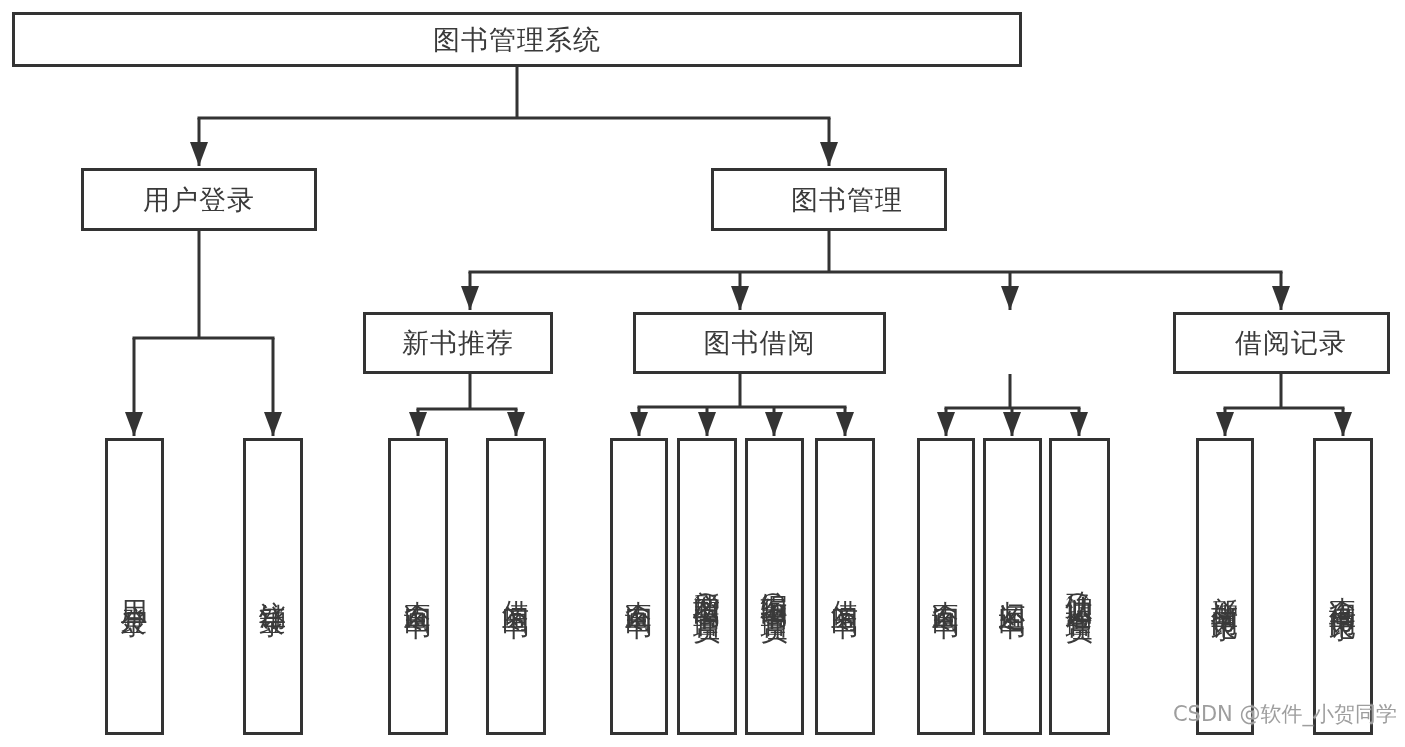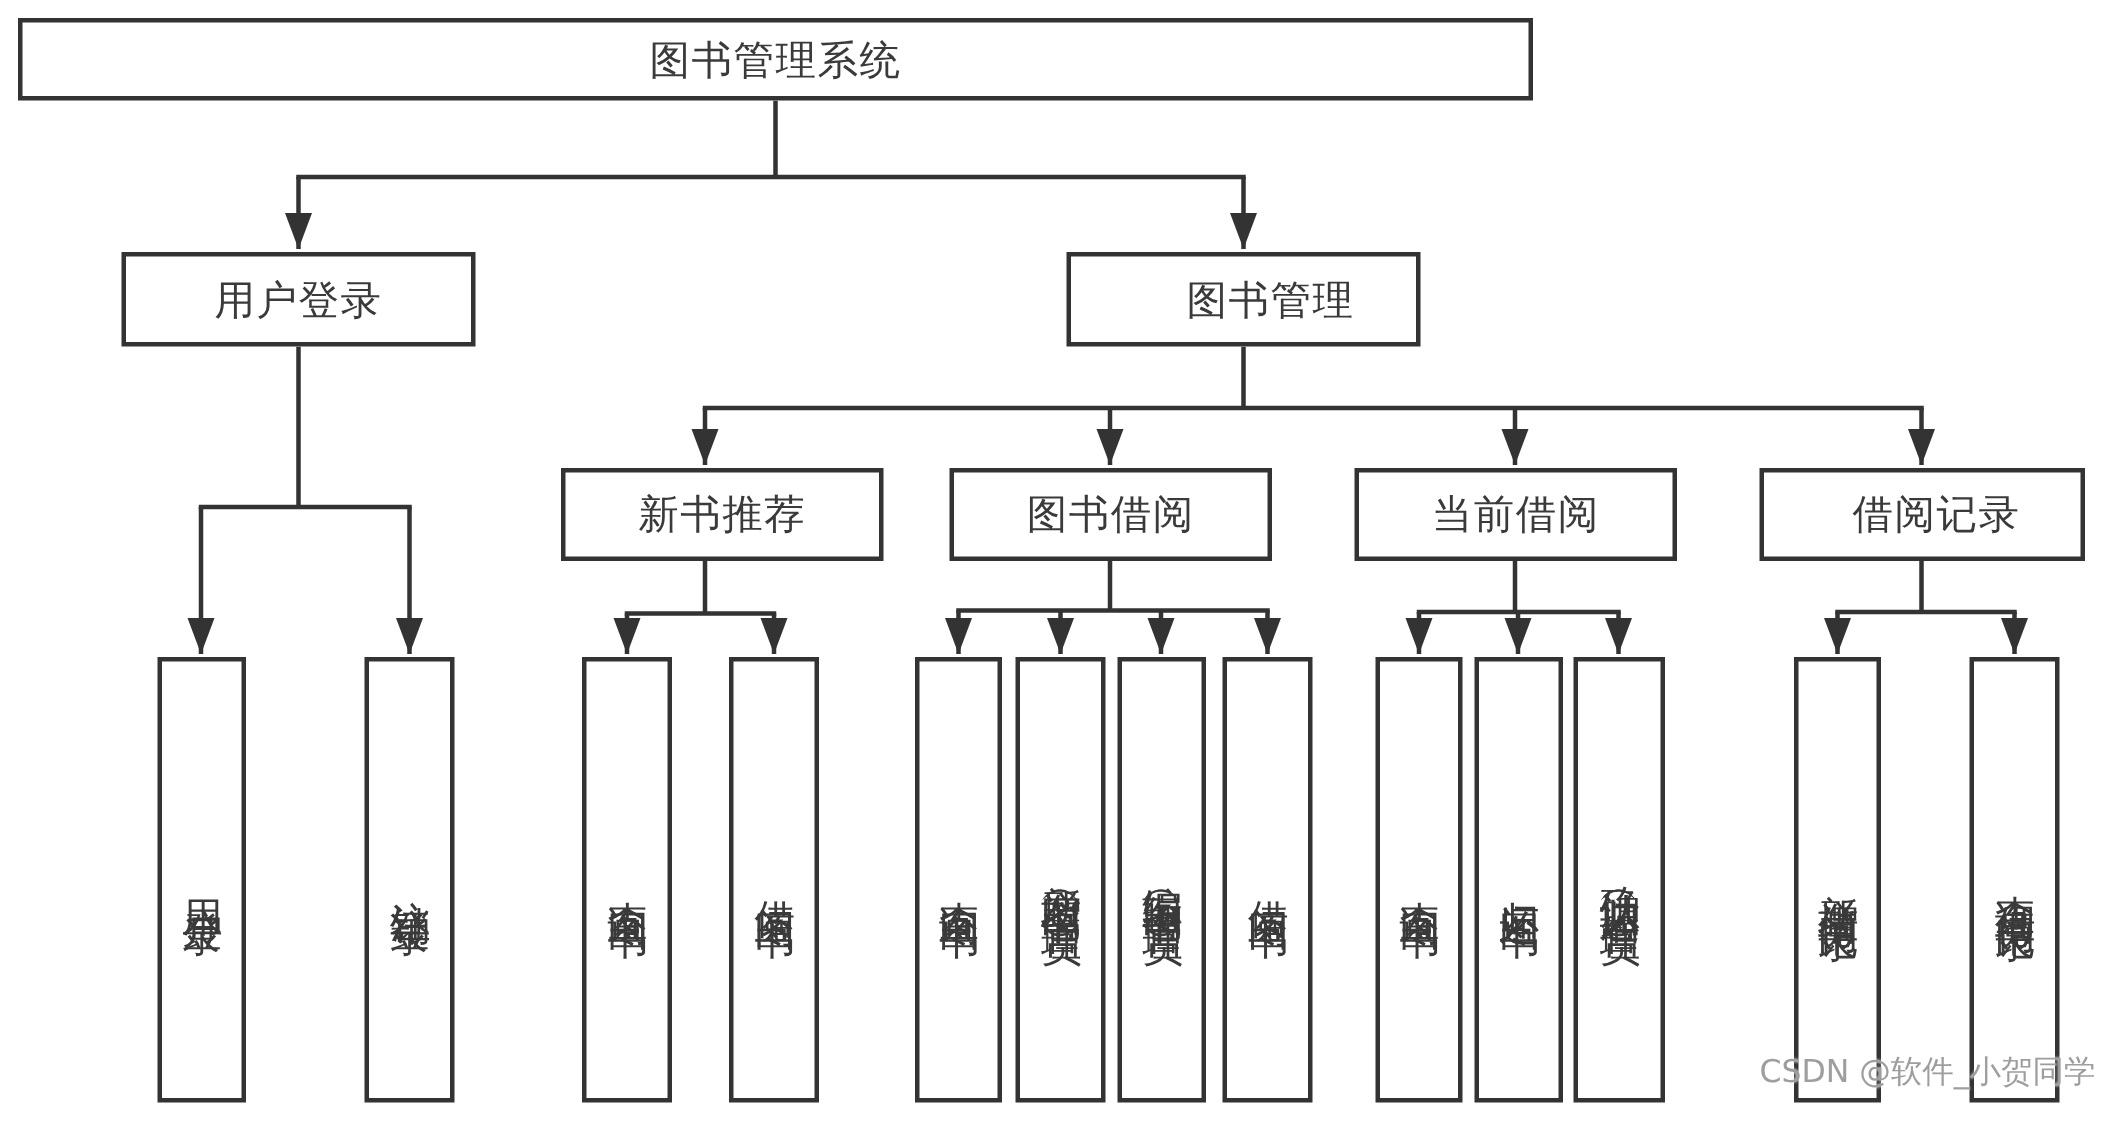--- a/index.html
+++ b/index.html
@@ -100,28 +100,25 @@
     <span>图书管理系统</span>
   </div>
 
   <div class="box h-box" style="left:81px;top:168px;width:236px;height:63px;">
     <span>用户登录</span>
   </div>
   <div class="box h-box" style="left:711px;top:168px;width:236px;height:63px;padding-left:36px;">
     <span>图书管理</span>
   </div>
 
-  <div class="box h-box" style="left:374px;top:312px;width:215px;height:62px;">
+  <div class="box h-box" style="left:363px;top:312px;width:190px;height:62px;">
     <span>新书推荐</span>
   </div>
-  <div class="box h-box" style="left:633px;top:312px;width:215px;height:62px;">
+  <div class="box h-box" style="left:633px;top:312px;width:253px;height:62px;">
     <span>图书借阅</span>
-  </div>
-  <div class="box h-box" style="left:903px;top:312px;width:215px;height:62px;">
-    <span>当前借阅</span>
   </div>
   <div class="box h-box" style="left:1173px;top:312px;width:217px;height:62px;padding-left:19px;">
     <span>借阅记录</span>
   </div>
 
   <div class="box v-box" style="left:105px;top:438px;width:59px;height:297px;">
     <span>用户登录</span>
   </div>
   <div class="box v-box" style="left:243px;top:438px;width:60px;height:297px;">
     <span>注销登录</span>

